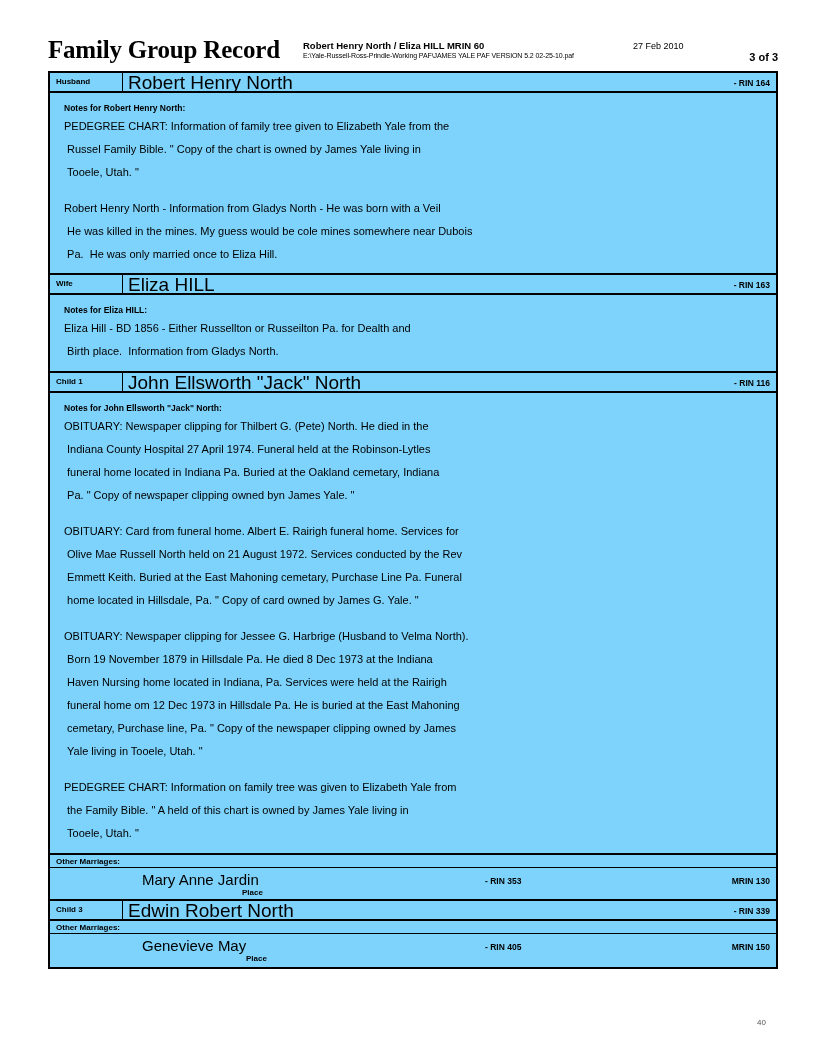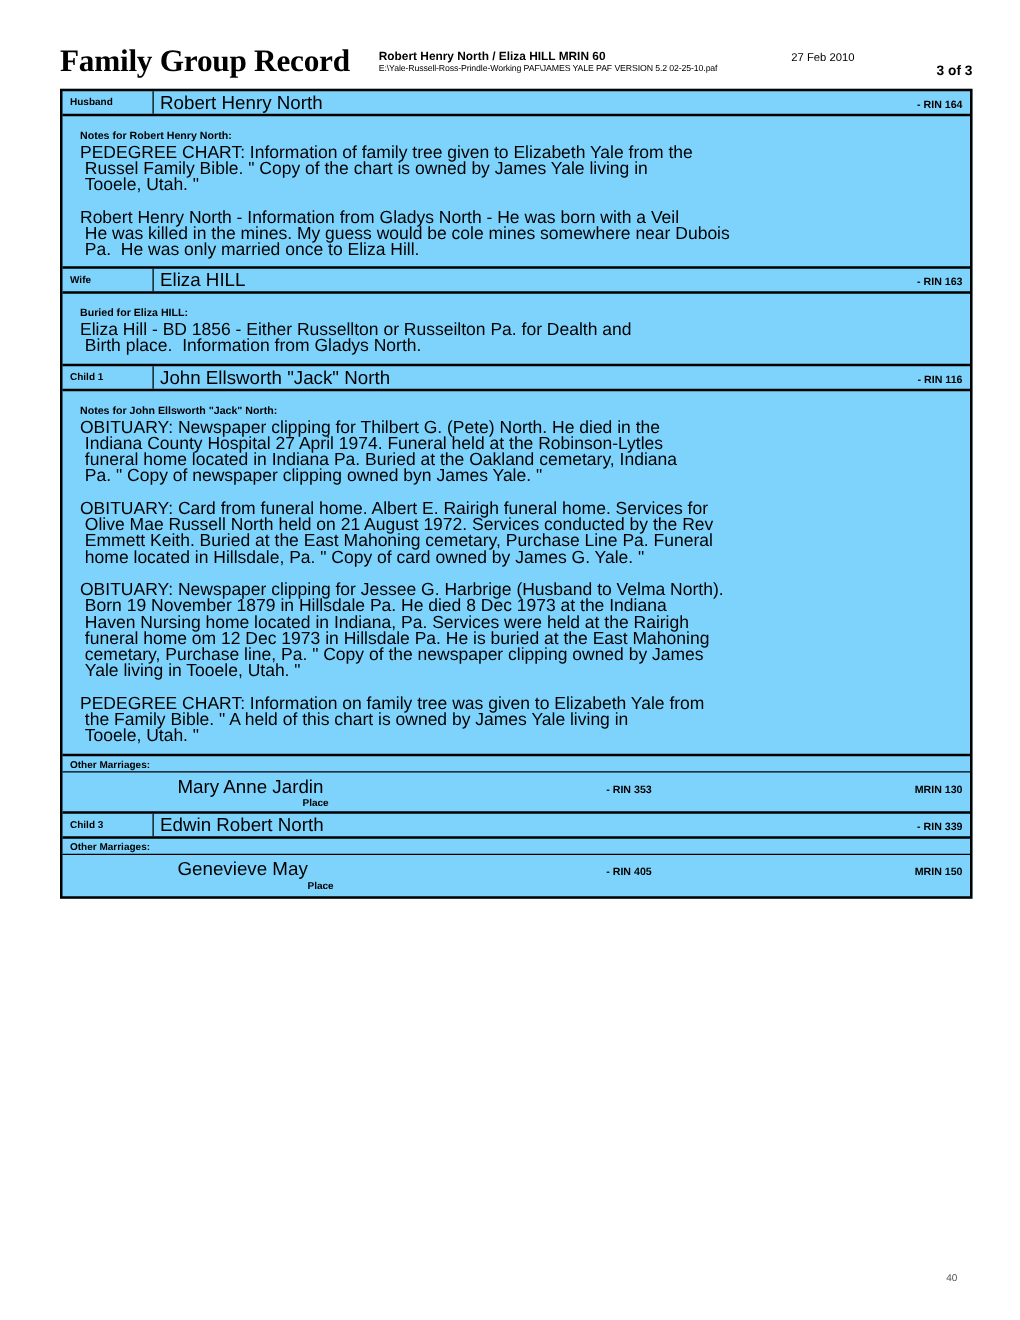--- a/index.html
+++ b/index.html
@@ -105,21 +105,21 @@
     left: 6px;
     top: 4px;
     font-size: 8px;
     font-weight: bold;
     white-space: nowrap;
   }
   .person-name {
     position: absolute;
     left: 78px;
     top: 0px;
-    font-size: 15px;
+    font-size: 19px;
     line-height: 20px;
     white-space: nowrap;
     text-align: center;
   }
   .person-rin {
     position: absolute;
     right: 6px;
     top: 5px;
     font-size: 8.5px;
     font-weight: bold;
@@ -139,22 +139,22 @@
     padding: 8px 10px 6px 14px;
     box-sizing: border-box;
   }
   .notes-title {
     font-size: 8.5px;
     font-weight: bold;
     margin-bottom: 2px;
     white-space: nowrap;
   }
   .note-para {
-    font-size: 14px;
-    line-height: 13px;
+    font-size: 11px;
+    line-height: 23px;
     margin: 0 0 13px 0;
     white-space: pre-wrap;
   }
   .note-para:last-child { margin-bottom: 0; }
 
   
   .om-label-row {
     height: 13px;
     position: relative;
   }
@@ -247,21 +247,21 @@
     </div>
 
     <div class="row person-row rule-bot-thick">
       <div class="person-role">Wife</div>
       <div class="person-divider"></div>
       <div class="person-name">Eliza HILL</div>
       <div class="person-rin">- RIN 163</div>
     </div>
 
     <div class="row notes rule-bot-thick" style="padding-top:10px;padding-bottom:8px;">
-      <div class="notes-title">Buried for Eliza HILL:</div>
+      <div class="notes-title">Notes for Eliza HILL:</div>
       <p class="note-para">Eliza Hill - BD 1856 - Either Russellton or Russeilton Pa. for Dealth and
  Birth place.  Information from Gladys North.</p>
     </div>
 
     <div class="row person-row rule-bot-thick">
       <div class="person-role">Child 1</div>
       <div class="person-divider"></div>
       <div class="person-name">John Ellsworth "Jack" North</div>
       <div class="person-rin">- RIN 116</div>
     </div>

